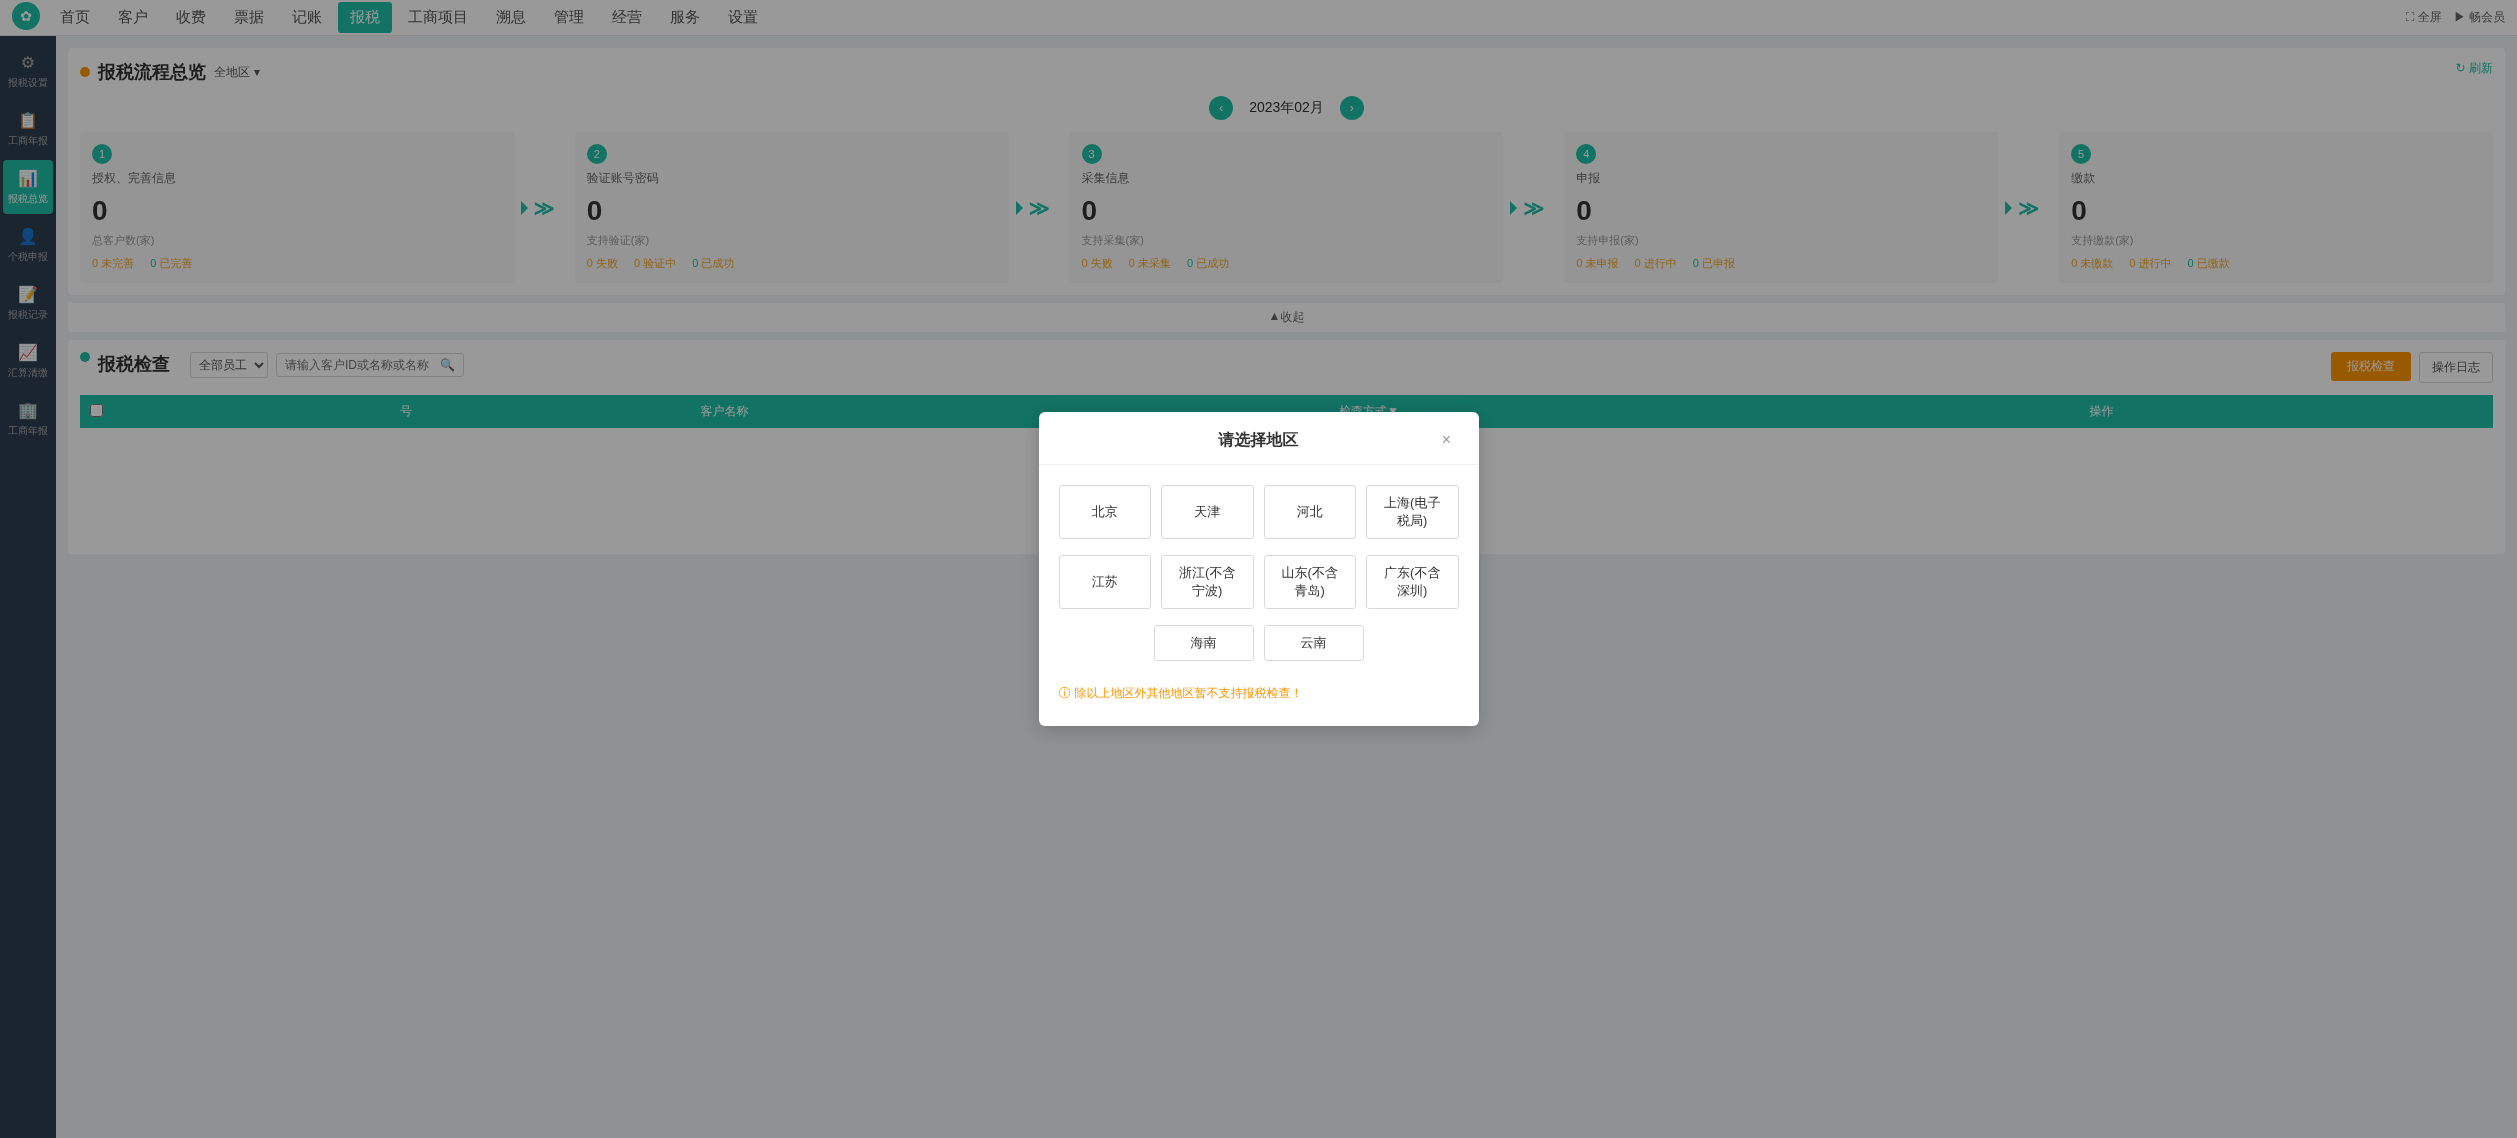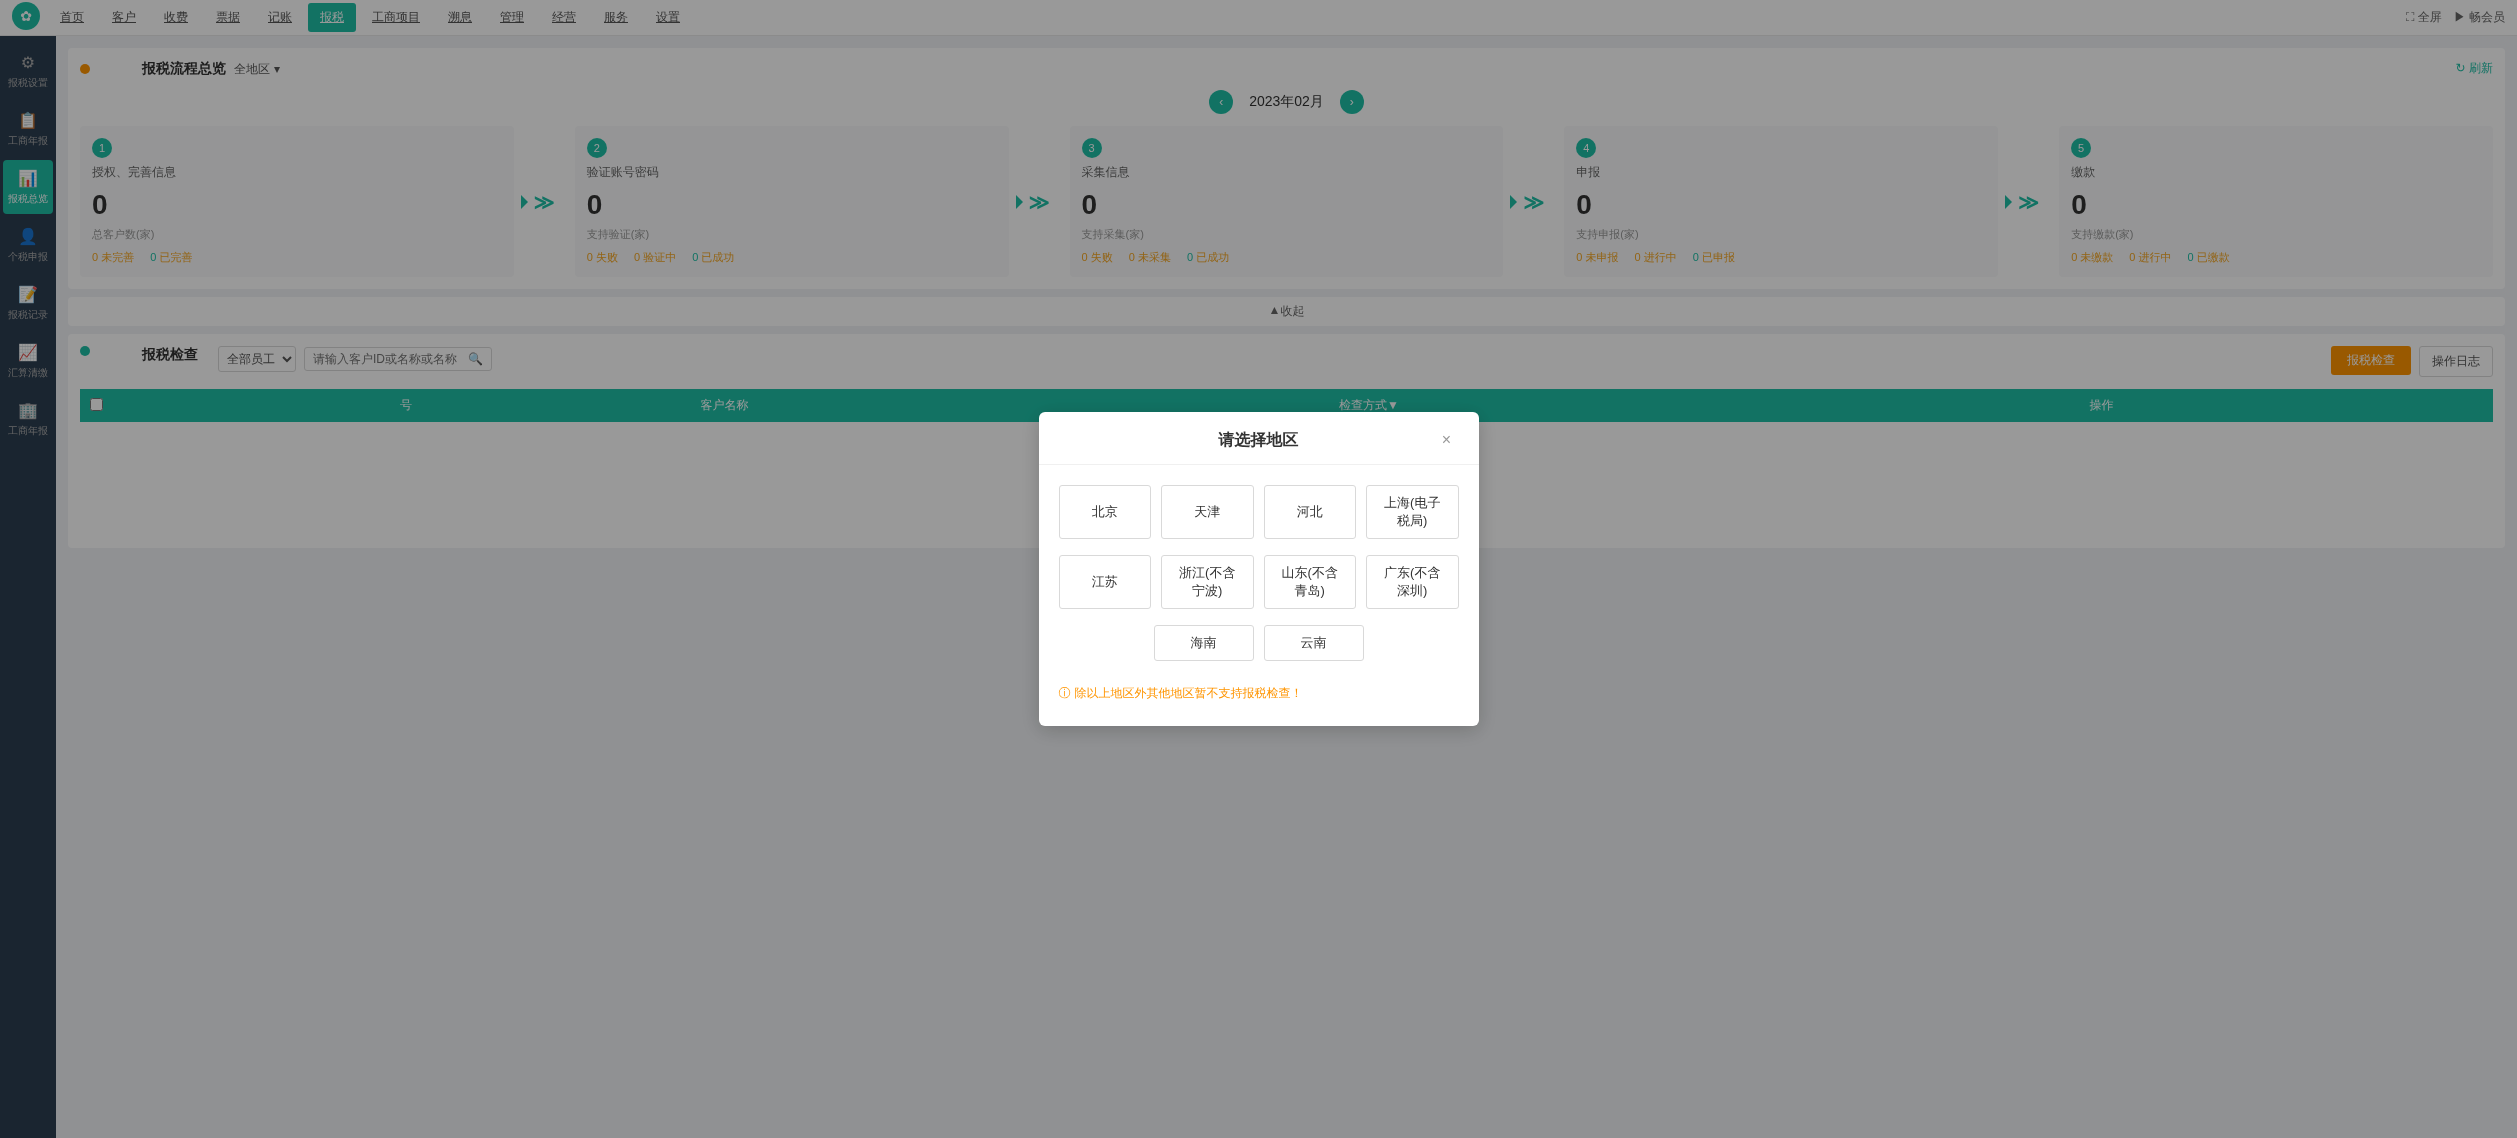--- a/index.html
+++ b/index.html
@@ -18,23 +18,22 @@
     .top-nav .nav-items {
       display: flex;
       align-items: center;
       flex: 1;
       gap: 4px;
     }
     .top-nav .nav-item {
       padding: 6px 12px;
       cursor: pointer;
       border-radius: 3px;
-      font-size: 12px;
+      font-size: 15px;
       color: #555;
-      text-decoration: underline;
     }
     .top-nav .nav-item.active {
       background: #1ebfa6;
       color: #fff;
       border-radius: 3px;
     }
     .top-nav .right-actions {
       display: flex;
       align-items: center;
       gap: 12px;
@@ -96,24 +95,23 @@
       padding: 12px;
       margin-bottom: 8px;
     }
     .section-header {
       display: flex;
       align-items: center;
       gap: 8px;
       margin-bottom: 12px;
     }
     .section-title {
-      font-size: 14px;
+      font-size: 18px;
       font-weight: bold;
       color: #333;
-      margin-left: 44px;
     }
     .region-selector {
       display: flex;
       align-items: center;
       gap: 4px;
       font-size: 12px;
       cursor: pointer;
       color: #555;
     }
 

